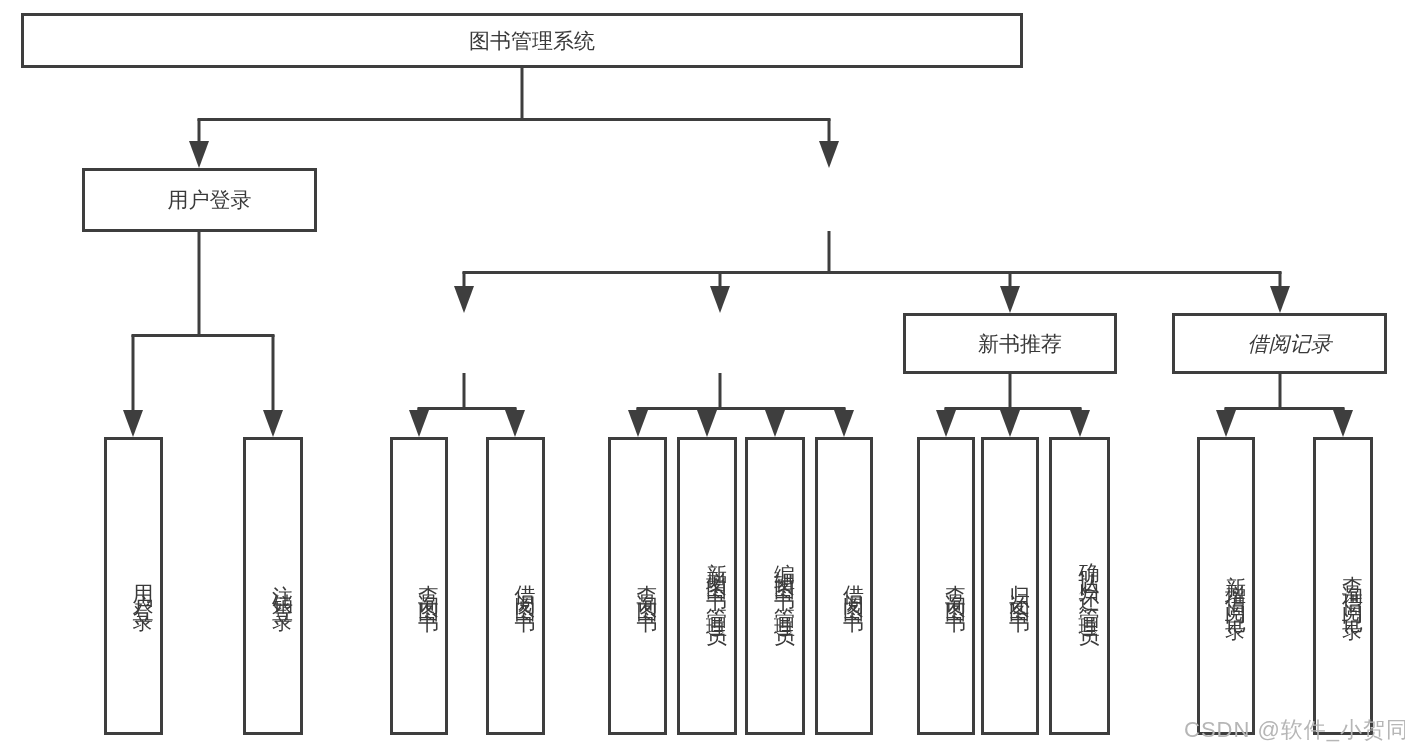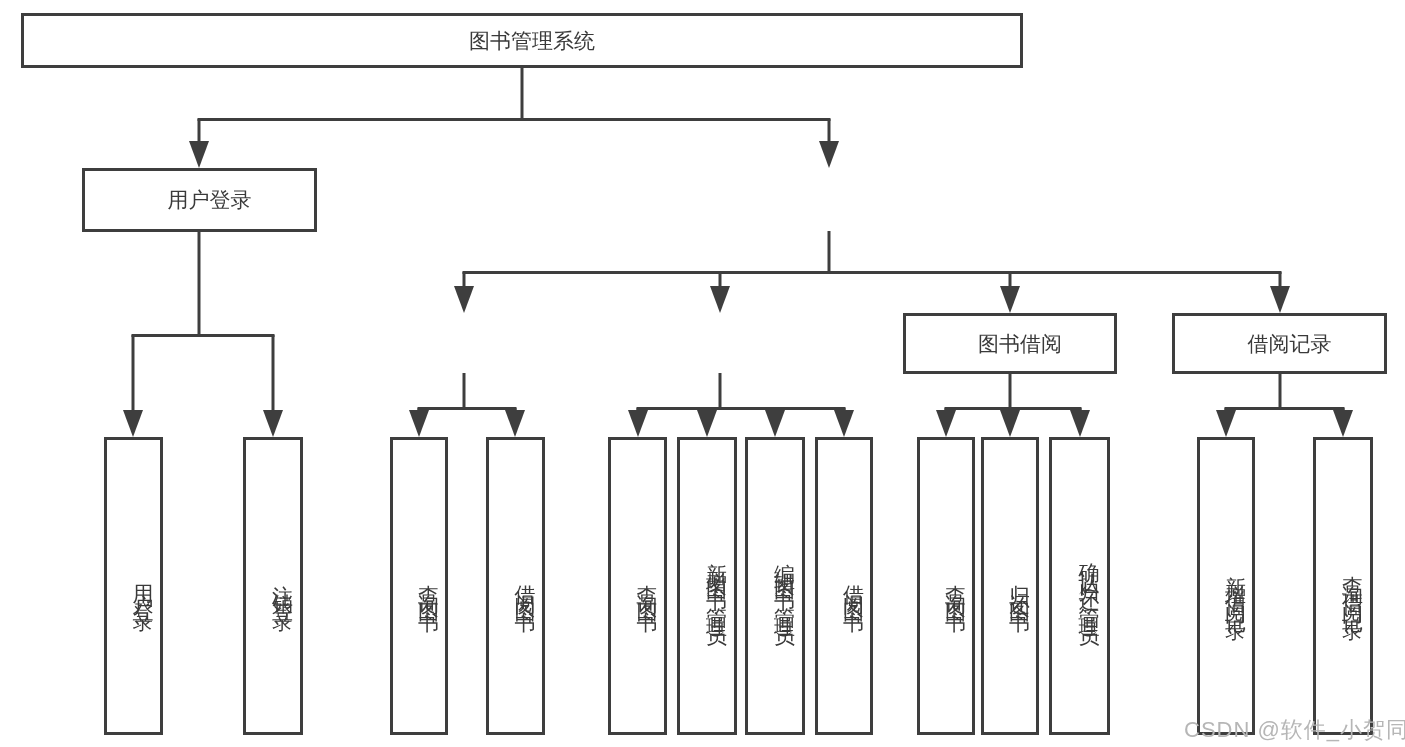--- a/index.html
+++ b/index.html
@@ -109,22 +109,22 @@
     <path d="M1226 408 V414"></path>
     <polygon points="1216,410 1236,410 1226,437"></polygon>
     <path d="M1343 408 V414"></path>
     <polygon points="1333,410 1353,410 1343,437"></polygon>
   </svg>
 
   <div class="box" style="left:21px;top:13px;width:1002px;height:55px;">图书管理系统</div>
 
   <div class="box" style="left:82px;top:168px;width:235px;height:64px;">用户登录</div>
 
-  <div class="box" style="left:903px;top:313px;width:214px;height:61px;">图书借阅</div>
-  <div class="box" style="left:1172px;top:313px;width:215px;height:61px;">借阅记录</div>
+  <div class="box" style="left:903px;top:313px;width:214px;height:61px;">新书推荐</div>
+  <div class="box" style="left:1172px;top:313px;width:215px;height:61px;font-style:italic;">借阅记录</div>
 
   <div class="box vbox" style="left:104px;top:437px;width:59px;height:298px;">用户登录</div>
   <div class="box vbox" style="left:243px;top:437px;width:60px;height:298px;">注销登录</div>
 
   <div class="box vbox" style="left:390px;top:437px;width:58px;height:298px;">查询图书</div>
   <div class="box vbox" style="left:486px;top:437px;width:59px;height:298px;">借阅图书</div>
 
   <div class="box vbox" style="left:608px;top:437px;width:59px;height:298px;">查询图书</div>
   <div class="box vbox" style="left:677px;top:437px;width:60px;height:298px;">新增图书（管理员）</div>
   <div class="box vbox" style="left:745px;top:437px;width:60px;height:298px;">编辑图书（管理员）</div>

